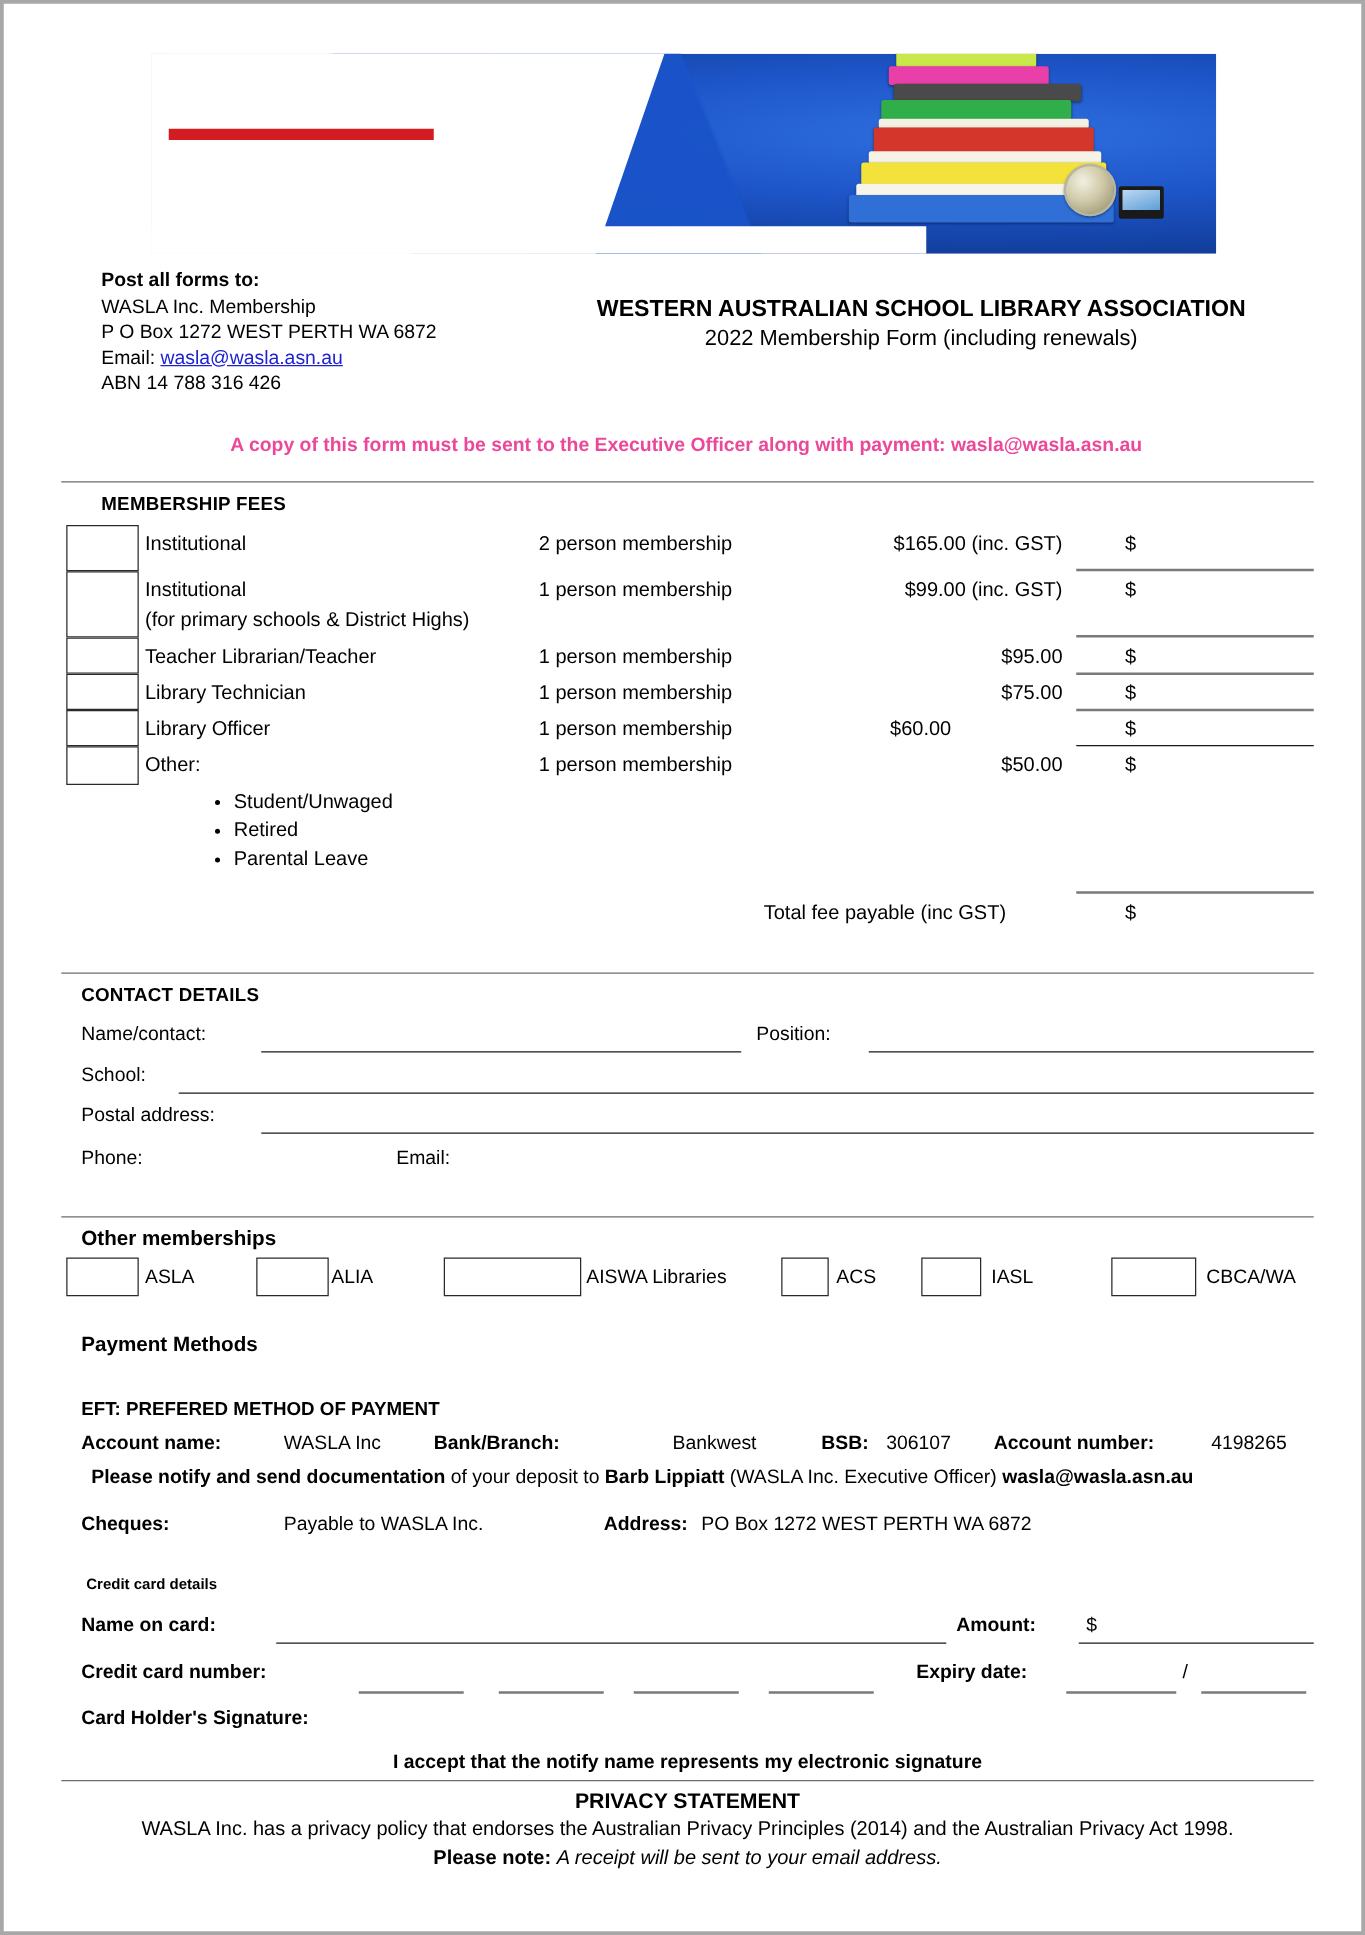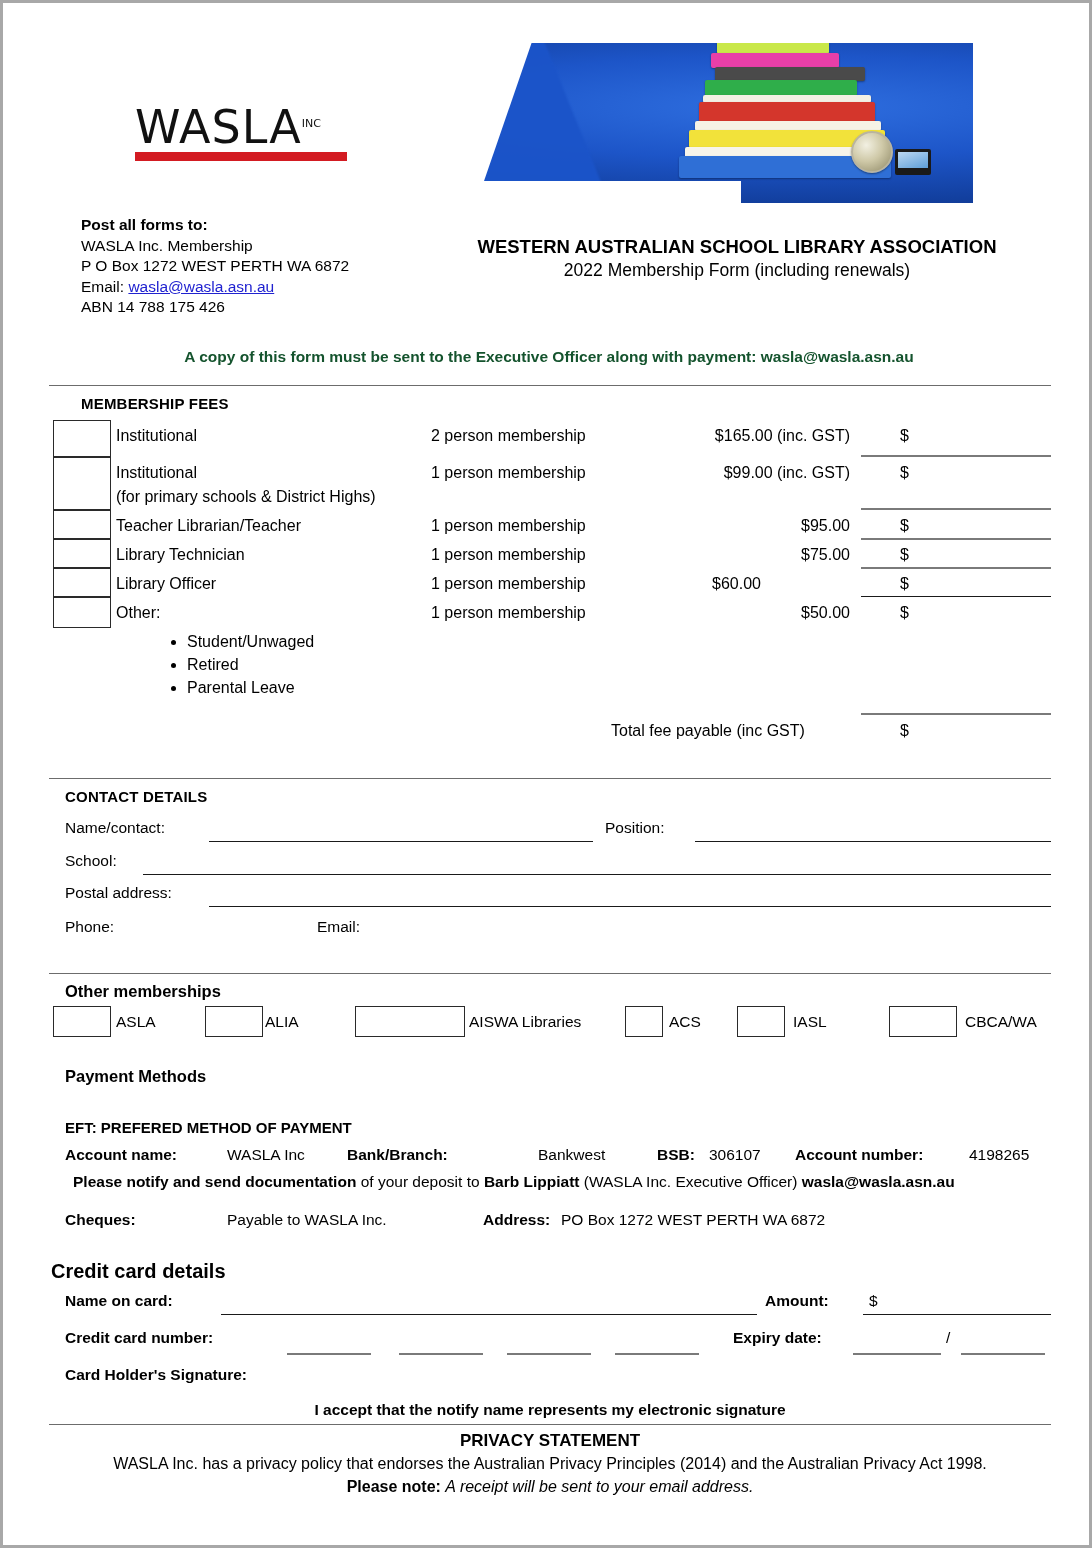--- a/index.html
+++ b/index.html
@@ -81,21 +81,21 @@
   .addr a { color:#2022d0; text-decoration:underline; }
   
   .title-block {
     position:absolute; left:430px; top:232px; width:608px;
     text-align:center;
   }
   .title-main { font-size:18.5px; font-weight:bold; line-height:24px; }
   .title-sub { font-size:17.5px; line-height:23px; }
   .notice {
     position:absolute; left:46px; top:345px; width:1000px;
-    text-align:center; color:#14532d;
+    text-align:center; color:#ec4899;
     font-size:15.5px; font-weight:bold;
   }
   
   .hr {
     position:absolute; height:0; border-top:1.3px solid #6c6c6c;
   }
   .uline-dark { position:absolute; height:0; border-top:1.4px solid #1a1a1a; }
   .uline-grey { position:absolute; height:0; border-top:2px solid #7a7a7a; }
   .lbl { position:absolute; font-size:15.5px; white-space:nowrap; }
   .lbl-b { position:absolute; font-size:15.5px; font-weight:bold; white-space:nowrap; }
@@ -144,32 +144,31 @@
                   background:radial-gradient(circle at 35% 32%, #f2f0e2 0%, #cfc9a8 45%, #8d8765 100%);
                   border:2px solid #b9b4a0; box-shadow:0 1px 2px rgba(0,0,0,.4);"></div>
       <div style="position:absolute; left:240px; top:110px; width:36px; height:26px; background:#1a1a1a;
                   border-radius:2px;">
         <div style="position:absolute; left:3px; top:3px; right:3px; bottom:7px;
                     background:linear-gradient(160deg,#bcd8f2,#5e9fd8);"></div>
       </div>
     </div>
 
     <div class="logo">
-      <div class="logo-text"><span>WASLA</span><span class="logo-inc">INC</span></div>
       <div class="logo-rule"></div>
     </div>
   </div>
 
   <div class="addr">
     <div class="b">Post all forms to:</div>
     <div>WASLA Inc. Membership</div>
     <div>P O Box 1272 WEST PERTH WA 6872</div>
     <div><span>Email:</span>
       <a href="#">wasla@wasla.asn.au</a></div>
-    <div>ABN 14 788 175 426</div>
+    <div>ABN 14 788 316 426</div>
   </div>
 
   <div class="title-block">
     <div class="title-main">WESTERN AUSTRALIAN SCHOOL LIBRARY ASSOCIATION</div>
     <div class="title-sub">2022 Membership Form (including renewals)</div>
   </div>
 
   <div class="notice">A copy of this form must be sent to the Executive Officer along with payment: wasla@wasla.asn.au</div>
 
   <div class="hr" style="left:46px; top:382px; width:1002px;"></div>
@@ -283,21 +282,21 @@
 
   <div style="position:absolute; left:70px; top:1170px; font-size:15.5px; white-space:nowrap;">
     <b>Please notify and send documentation</b><span> of your deposit to </span><b>Barb Lippiatt</b><span> (WASLA Inc. Executive Officer) </span><b>wasla@wasla.asn.au</b>
   </div>
 
   <div class="lbl-b" style="left:62px; top:1208px;">Cheques:</div>
   <div class="lbl" style="left:224px; top:1208px;">Payable to WASLA Inc.</div>
   <div class="lbl-b" style="left:480px; top:1208px;">Address:</div>
   <div class="lbl" style="left:558px; top:1208px;">PO Box 1272 WEST PERTH WA 6872</div>
 
-  <div class="lbl-b" style="left:48px; top:1257px; font-size:20px;">Credit card details</div>
+  <div class="lbl-b" style="left:66px; top:1257px; font-size:12px;">Credit card details</div>
 
   <div class="lbl-b" style="left:62px; top:1289px;">Name on card:</div>
   <div class="uline-dark" style="left:218px; top:1311px; width:536px;"></div>
   <div class="lbl-b" style="left:762px; top:1289px;">Amount:</div>
   <div class="lbl" style="left:866px; top:1289px;">$</div>
   <div class="uline-dark" style="left:860px; top:1311px; width:188px;"></div>
 
   <div class="lbl-b" style="left:62px; top:1326px;">Credit card number:</div>
   <div class="uline-grey" style="left:284px; top:1350px; width:84px;"></div>
   <div class="uline-grey" style="left:396px; top:1350px; width:84px;"></div>

